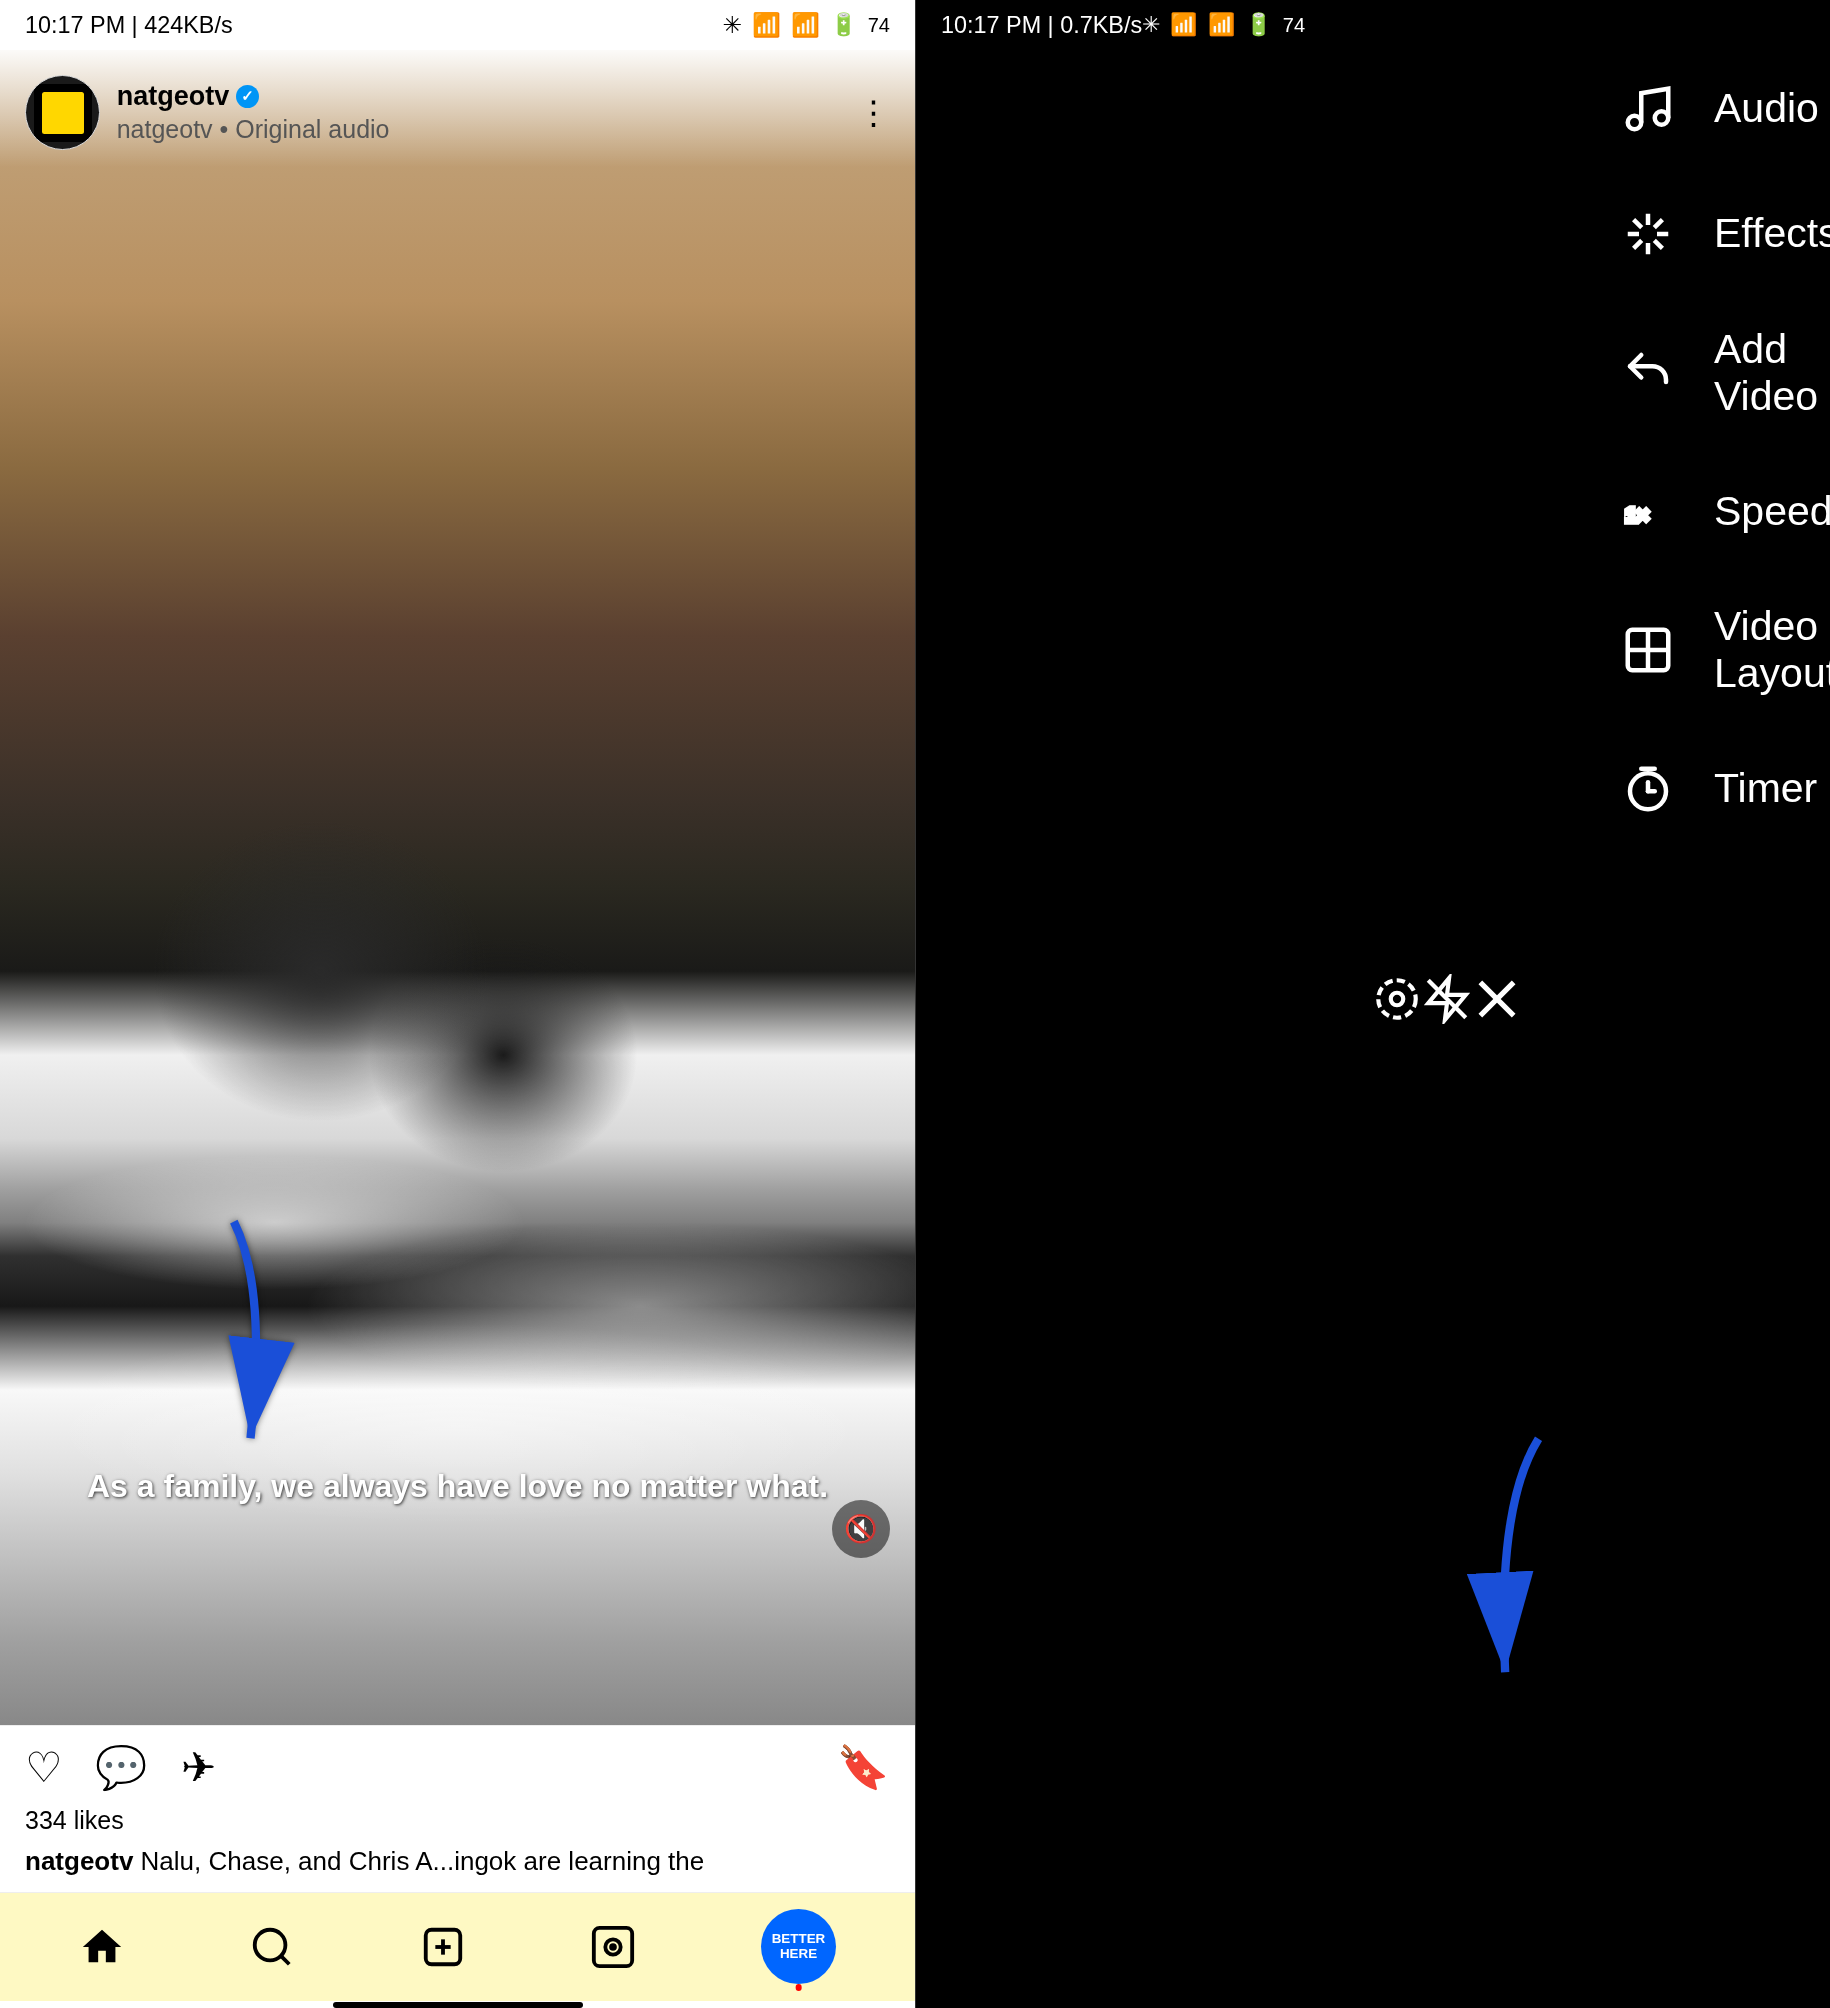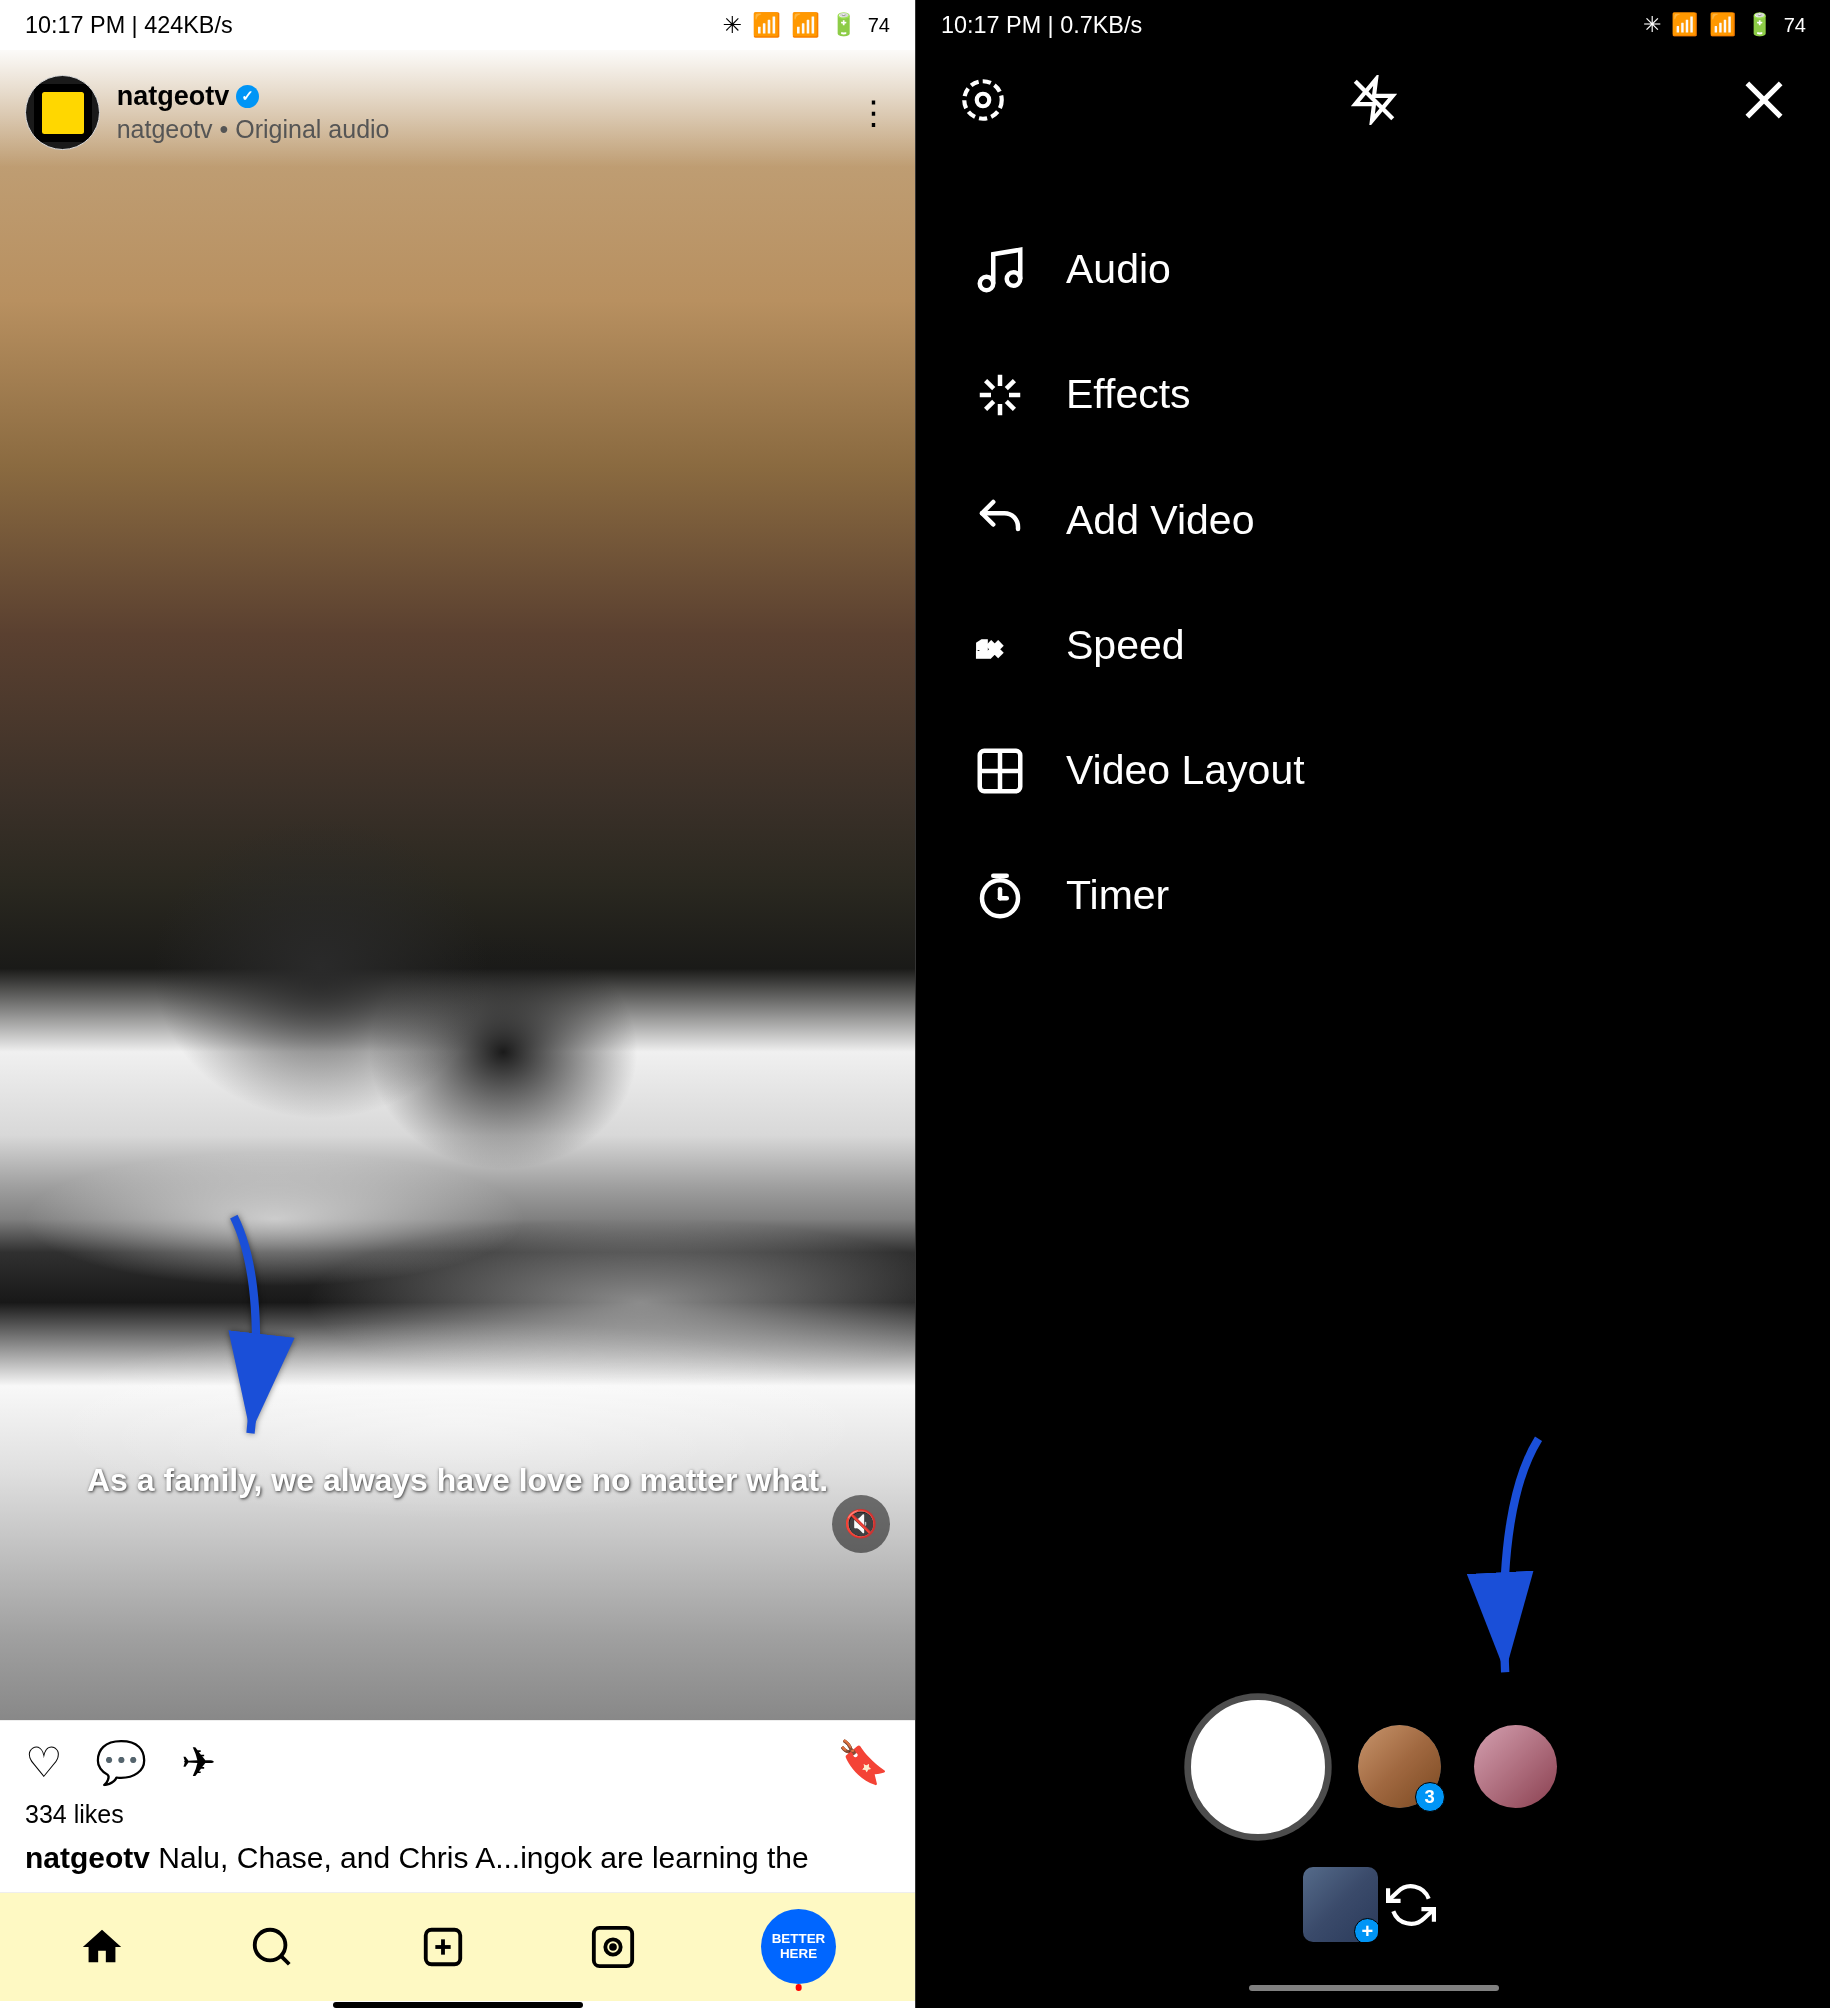--- a/index.html
+++ b/index.html
@@ -227,21 +227,21 @@
     }
 
     .likes-text {
       font-size: 25px;
       font-weight: 400;
       color: #000;
       margin-bottom: 8.3px;
     }
 
     .caption-preview {
-      font-size: 30px;
+      font-size: 26px;
       color: #000;
       line-height: 1.4;
     }
 
     .caption-preview strong {
       font-weight: 600;
     }
 
     
     .bottom-nav {
@@ -313,21 +313,21 @@
       z-index: 20;
       pointer-events: none;
     }
 
     
     .right-panel {
       width: 915px;
       height: 2009px;
       background: #000;
       display: flex;
-      flex-direction: column;
+      flex-direction: row;
       position: relative;
     }
 
     .status-bar-right {
       height: 50px;
       background: #000;
       display: flex;
       align-items: center;
       padding: 0 25px;
       font-size: 23.4px;

